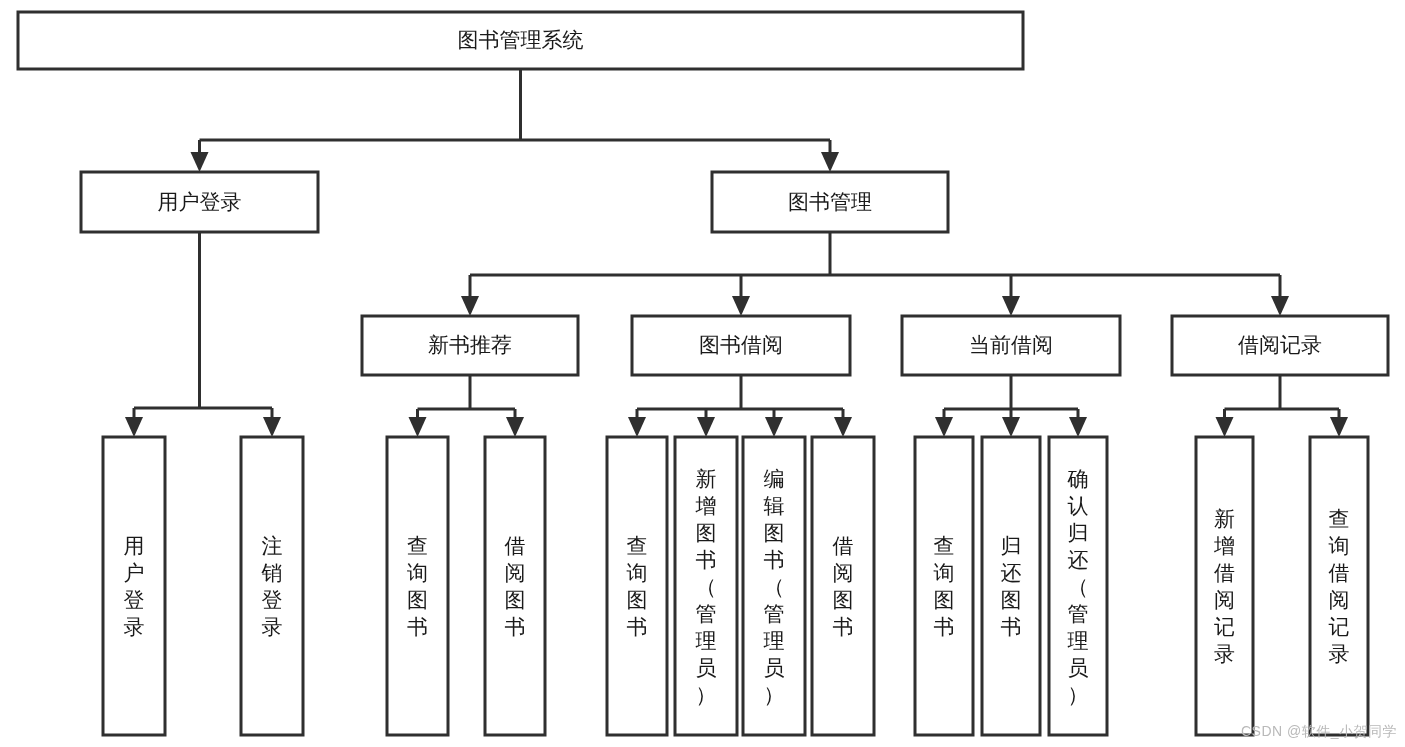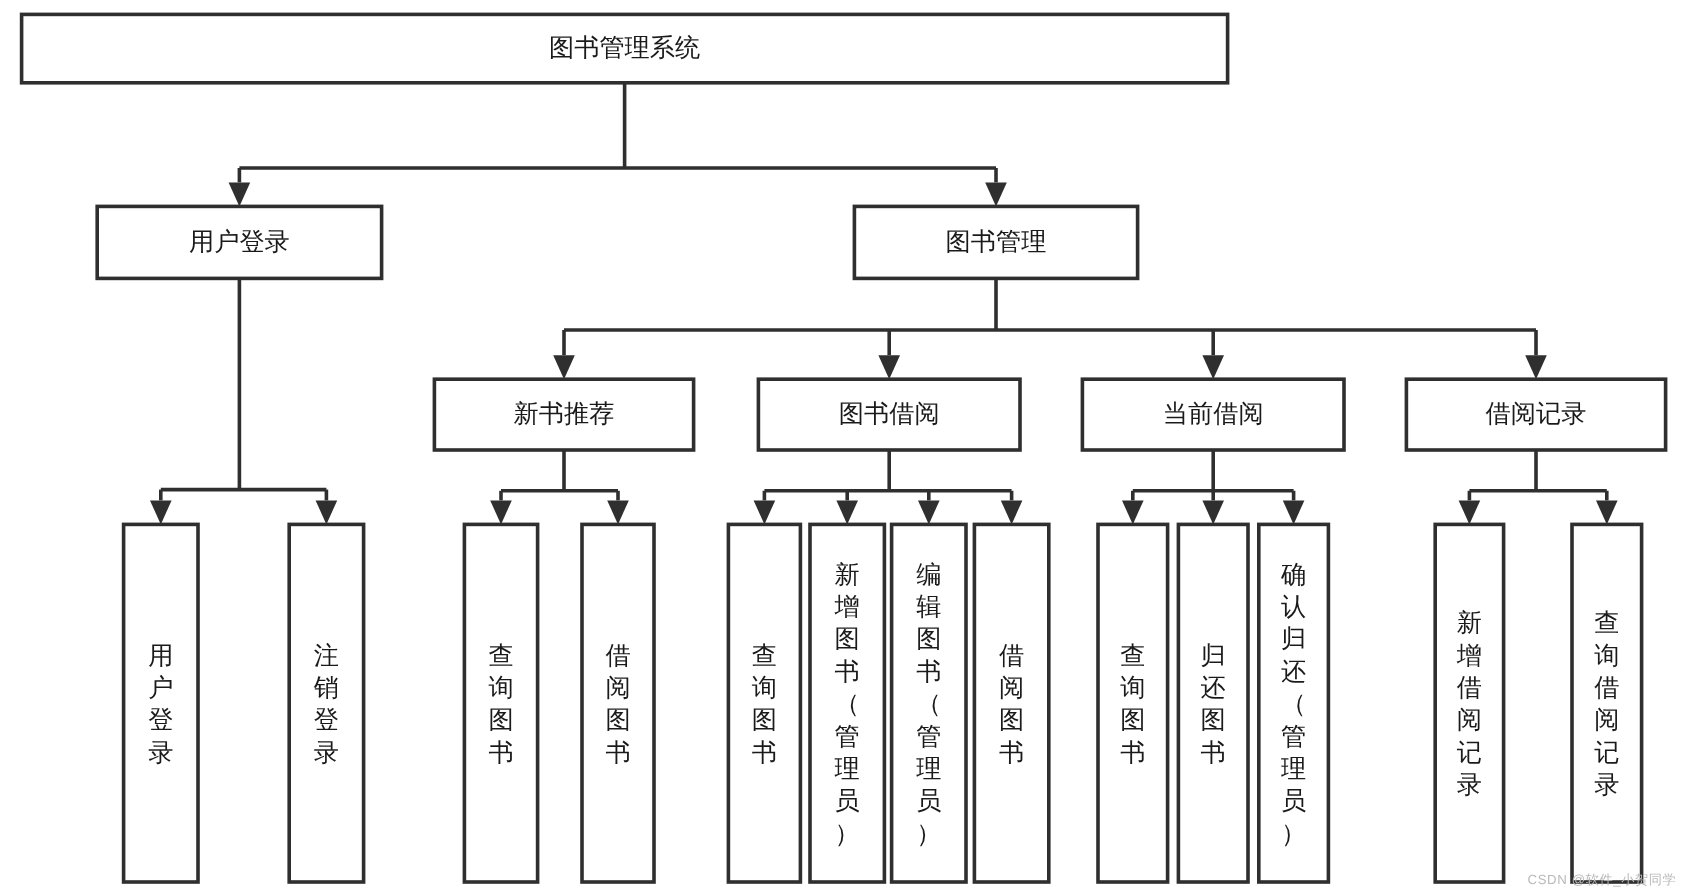--- a/index.html
+++ b/index.html
@@ -51,21 +51,21 @@
     font-family: "Liberation Sans", "DejaVu Sans", sans-serif;
     font-size: 21px;
     fill: #1a1a1a;
     text-anchor: middle;
   }
   .watermark {
     position: absolute;
     right: 8px;
     bottom: 6px;
     font-family: "Liberation Sans", "DejaVu Sans", sans-serif;
-    font-size: 11px;
+    font-size: 14px;
     color: #b9b9b9;
     white-space: nowrap;
     letter-spacing: 0.5px;
     user-select: none;
   }
 </style>
 </head>
 <body>
 
 <div id="diagram-root">

